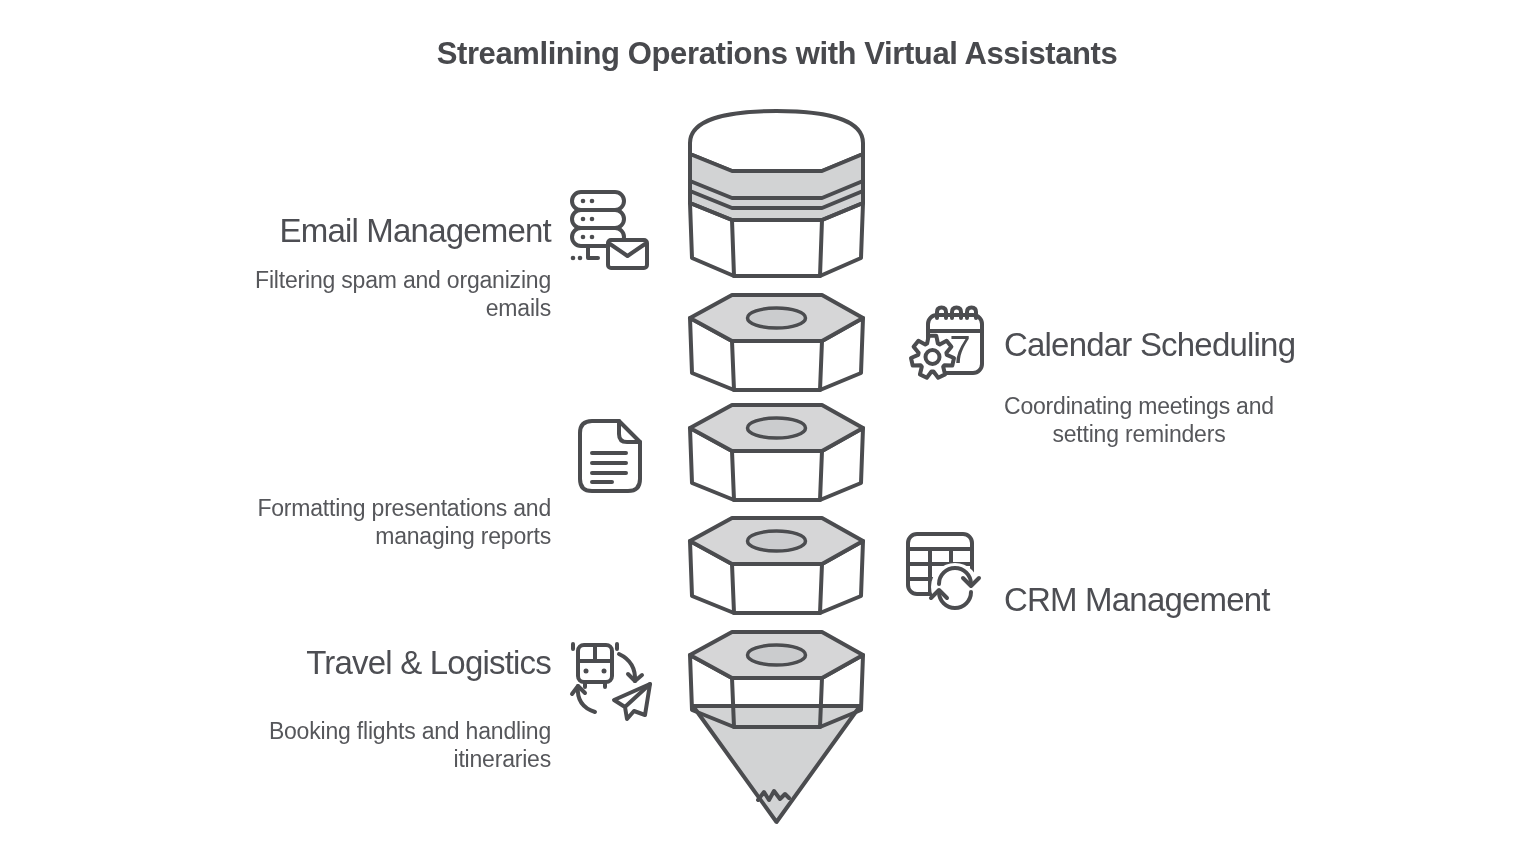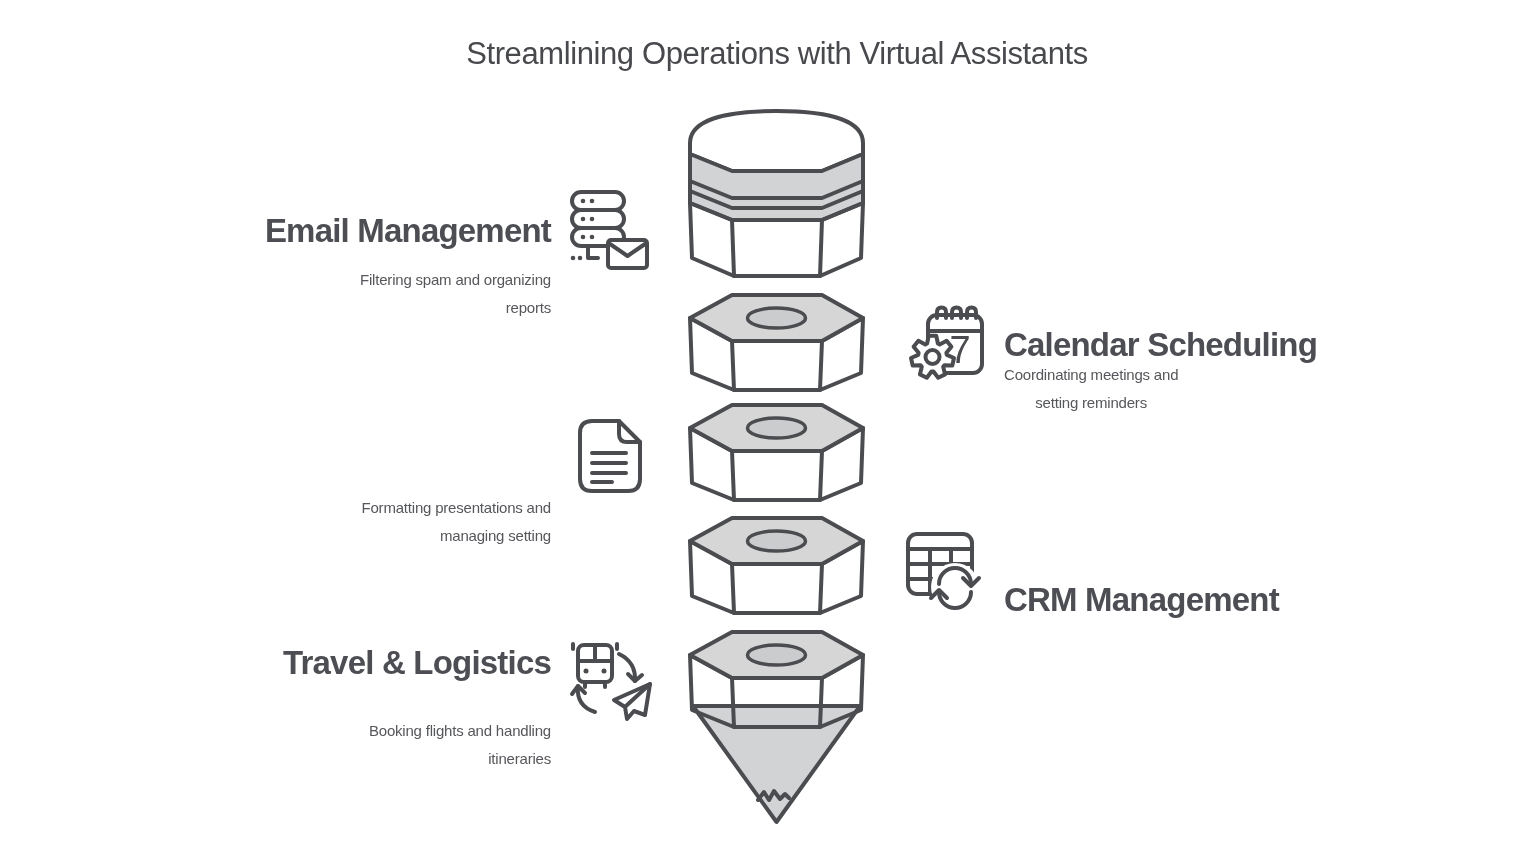--- a/index.html
+++ b/index.html
@@ -11,25 +11,25 @@
     --headCol:#4d4e53;
     --bodyCol:#56575b;
   }
   *{margin:0;padding:0;box-sizing:border-box}
   html,body{width:1536px;height:864px;background:#ffffff;overflow:hidden;
     font-family:"Liberation Sans", sans-serif;}
   .abs{position:absolute}
   #canvas{position:relative;width:1536px;height:864px;background:#fff}
 
   .title{top:36px;left:377px;width:800px;text-align:center;
-    font-size:31px;letter-spacing:-.4px;color:var(--titleCol);font-weight:400}
-
-  .heading{font-size:33px;font-weight:700;letter-spacing:-.8px;
+    font-size:31px;letter-spacing:-.4px;color:var(--titleCol);font-weight:700}
+
+  .heading{font-size:33px;font-weight:400;letter-spacing:-.8px;
     color:var(--headCol);line-height:37px}
-  .desc{font-size:15px;letter-spacing:-.2px;color:var(--bodyCol);line-height:28px}
+  .desc{font-size:23px;letter-spacing:-.2px;color:var(--bodyCol);line-height:28px}
   .left-col{right:985px;text-align:right;white-space:nowrap}
   .right-col{left:1004px;text-align:center;white-space:nowrap}
 
   svg .sk{stroke:var(--stroke);fill:none;stroke-linecap:round;stroke-linejoin:round}
   svg .w4{stroke-width:4}
   svg .w35{stroke-width:3.5}
   svg .fgray{fill:var(--gray)}
   svg .ftop{fill:var(--grayTop)}
   svg .fhole{fill:var(--hole)}
   svg .fwhite{fill:#ffffff}
@@ -87,40 +87,40 @@
       <path class="sk w4" fill="none" d="M 47 572 L 49 621 M 137 572 L 135 621"></path>
       <ellipse class="sk w35 fhole" cx="91.5" cy="549" rx="29" ry="10"></ellipse>
     </g>
   </svg>
 
   <div class="abs left-col heading" style="top:212px">
     <div>Email Management</div>
   </div>
   <div class="abs left-col desc" style="top:266px">
     <div>Filtering spam and organizing</div>
-    <div>reports</div>
+    <div>emails</div>
   </div>
 
   <div class="abs left-col desc" style="top:494px">
     <div>Formatting presentations and</div>
-    <div>managing setting</div>
+    <div>managing reports</div>
   </div>
 
   <div class="abs left-col heading" style="top:644px">
     <div>Travel &amp; Logistics</div>
   </div>
   <div class="abs left-col desc" style="top:717px">
     <div>Booking flights and handling</div>
     <div>itineraries</div>
   </div>
 
   <div class="abs right-col heading" style="top:326px">
     <div>Calendar Scheduling</div>
   </div>
-  <div class="abs right-col desc" style="top:361px">
+  <div class="abs right-col desc" style="top:392px">
     <div>Coordinating meetings and</div>
     <div>setting reminders</div>
   </div>
 
   <div class="abs right-col heading" style="top:581px">
     <div>CRM Management</div>
   </div>
 
   <svg class="abs" style="left:566px;top:186px" width="84" height="88" viewBox="0 0 84 88">
     <rect class="sk w4" fill="none" x="6" y="6" width="52" height="18" rx="9"></rect>

